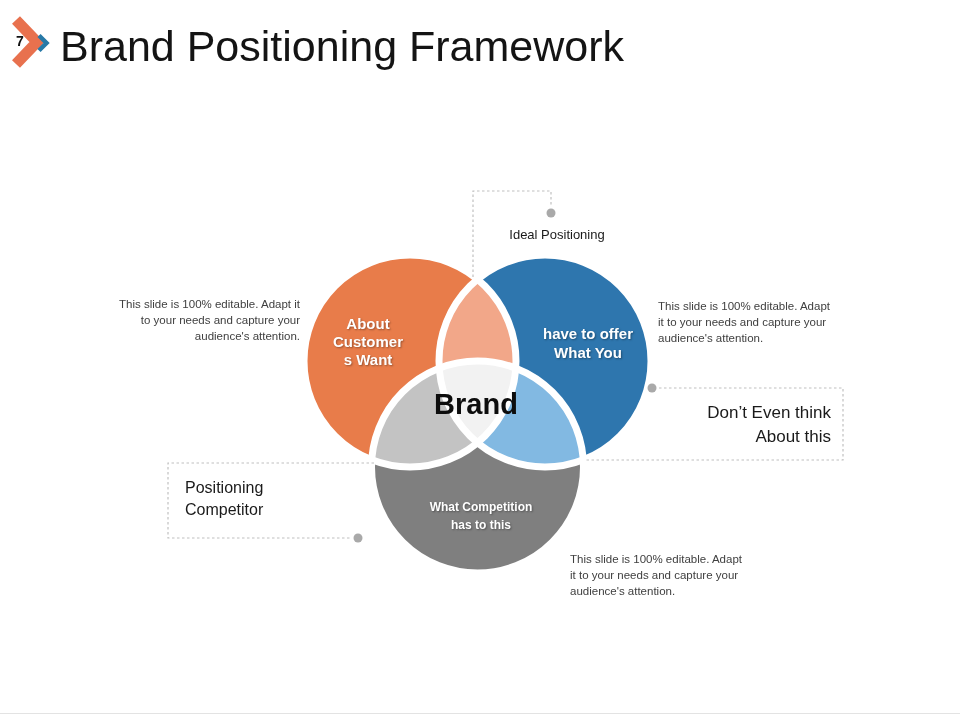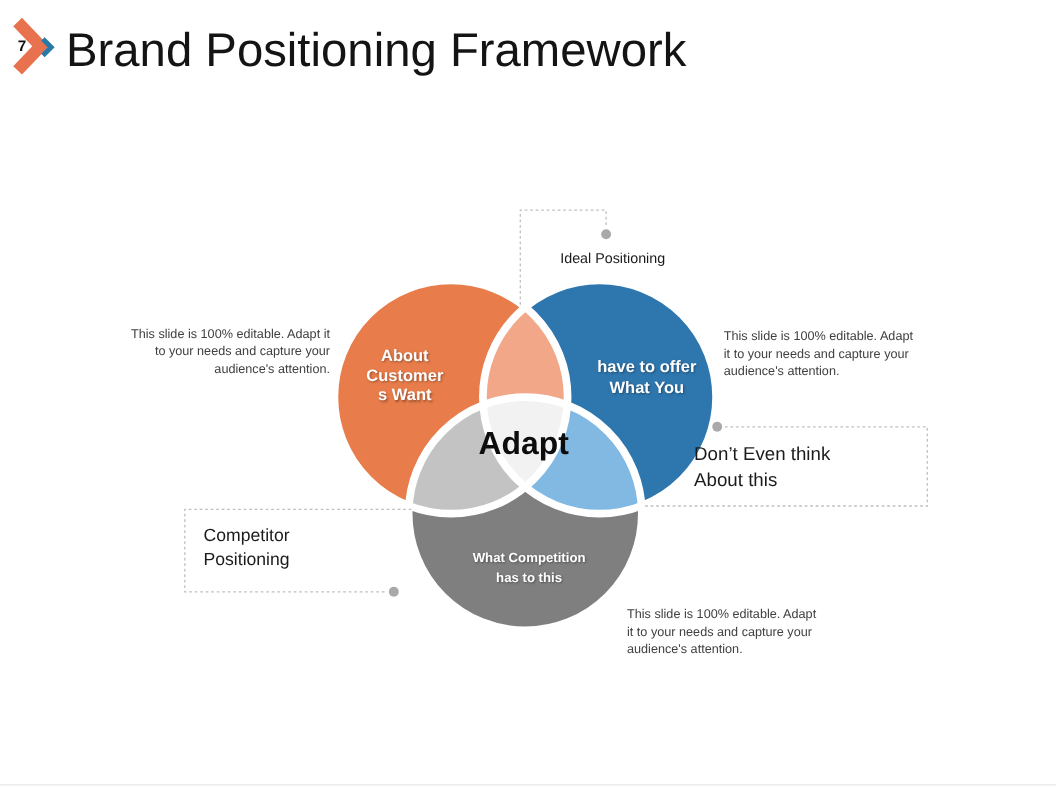--- a/index.html
+++ b/index.html
@@ -38,21 +38,21 @@
 
   #label-risky {
     position: absolute; left: 396px; top: 388px; width: 160px;
     text-align: center; font-size: 29px; font-weight: 800; color: #0d0d0d;
     line-height: 32px;
   }
 
   
   .callout { position: absolute; color: #1a1a1a; }
   #callout-ideal { left: 467px; top: 227px; width: 180px; text-align: center; font-size: 13px; }
-  #callout-dont  { left: 631px; top: 401px; width: 200px; text-align: left; font-size: 17px; line-height: 24px; }
+  #callout-dont  { left: 631px; top: 401px; width: 200px; text-align: right; font-size: 17px; line-height: 24px; }
   #callout-competitor { left: 185px; top: 477px; width: 170px; text-align: left; font-size: 16px; line-height: 22px; }
 
   
   .note { position: absolute; font-size: 11.5px; line-height: 16px; color: #404040; }
   #note-left   { left: 98px;  top: 296px; width: 202px; text-align: right; }
   #note-right  { left: 658px; top: 298px; width: 200px; text-align: left; }
   #note-bottom { left: 570px; top: 551px; width: 200px; text-align: left; }
 
   #bottom-rule {
     position: absolute; left: 0; top: 713px; width: 960px; height: 1px;
@@ -125,30 +125,30 @@
   <div>s Want</div>
 </div>
 <div class="circle-label" id="label-offer">
   <div>have to offer</div>
   <div>What You</div>
 </div>
 <div class="circle-label" id="label-competition">
   <div>What Competition</div>
   <div>has to this</div>
 </div>
-<div id="label-risky">Adapt</div>
+<div id="label-risky">Brand</div>
 
 <div class="callout" id="callout-ideal">Ideal Positioning</div>
 <div class="callout" id="callout-dont">
   <div>Don’t Even think</div>
   <div>About this</div>
 </div>
 <div class="callout" id="callout-competitor">
+  <div>Positioning</div>
   <div>Competitor</div>
-  <div>Positioning</div>
 </div>
 
 <div class="note" id="note-left">
   <div>This slide is 100% editable. Adapt it</div>
   <div>to your needs and capture your</div>
   <div>audience's attention.</div>
 </div>
 <div class="note" id="note-right">
   <div>This slide is 100% editable. Adapt</div>
   <div>it to your needs and capture your</div>

